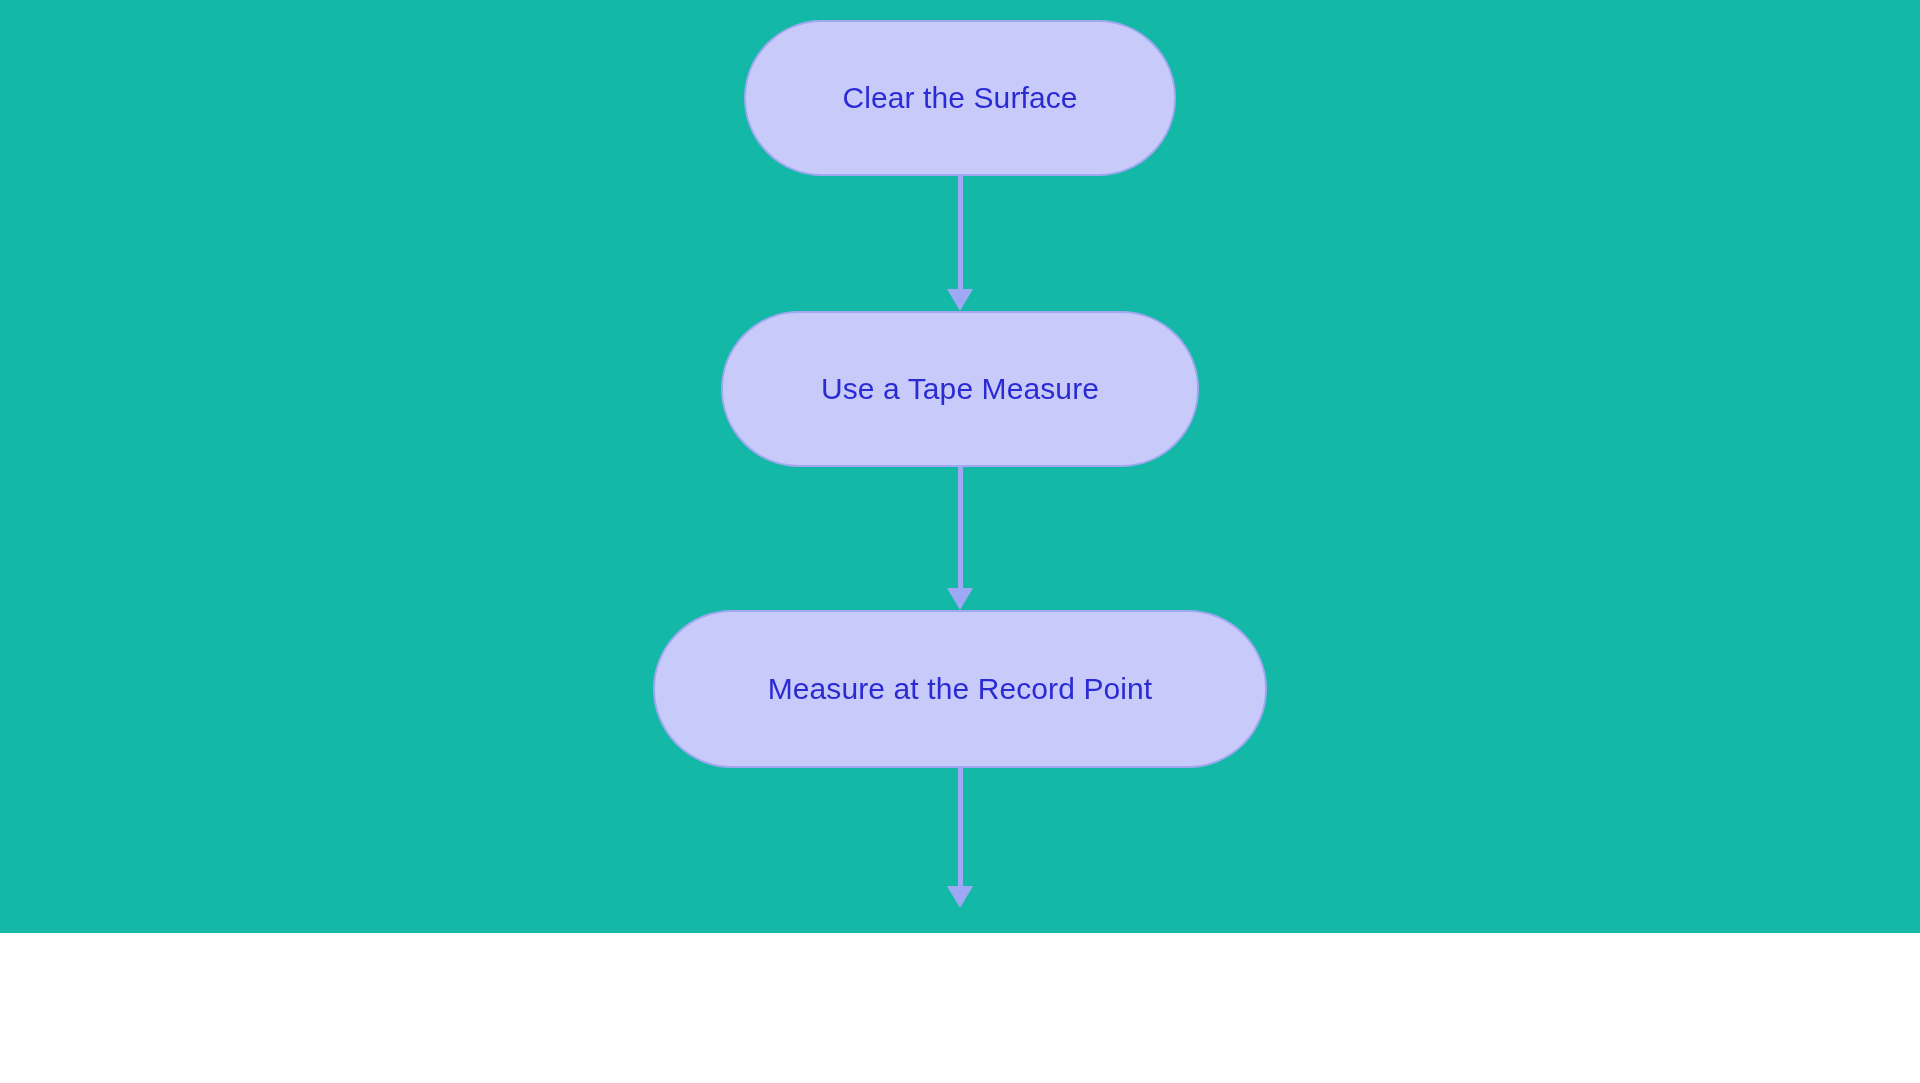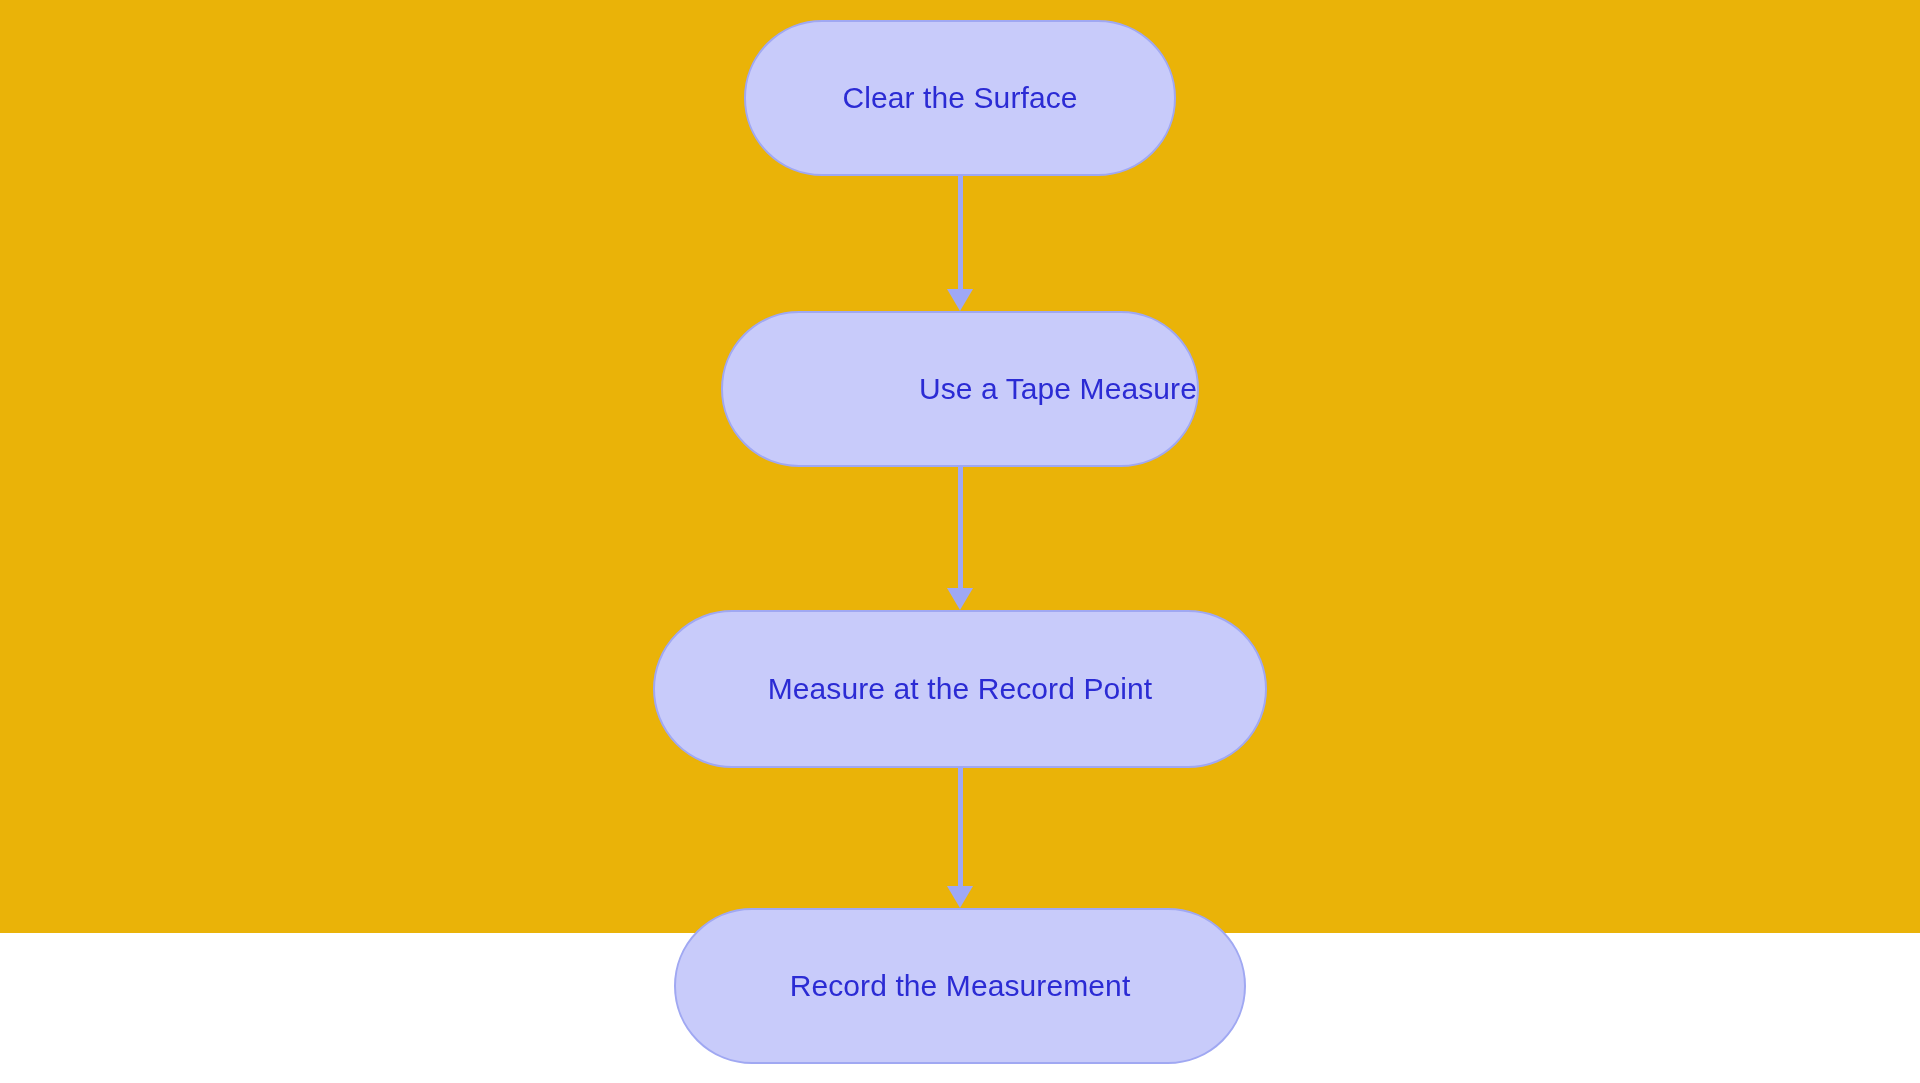--- a/index.html
+++ b/index.html
@@ -11,21 +11,21 @@
     width: 1920px;
     height: 1083px;
     font-family: "Liberation Sans", sans-serif;
     overflow: hidden;
   }
 
   #flowchart {
     position: relative;
     width: 1920px;
     height: 933px;
-    background: #eab308;
+    background: #14b8a6;
   }
 
   .flow-column {
     position: absolute;
     left: 0;
     top: 0;
     width: 1920px;
     height: 1083px;
     display: flex;
     flex-direction: column;
@@ -50,21 +50,21 @@
     line-height: 1;
     text-align: center;
   }
 
   .node-label {
     pointer-events: none;
   }
 
   
   .node-1 { width: 432px; height: 156px; }
-  .node-2 { width: 478px; height: 156px; justify-content: flex-end; }
+  .node-2 { width: 478px; height: 156px; }
   .node-3 { width: 614px; height: 158px; }
   .node-4 { width: 572px; height: 156px; }
 
   
   .connector {
     position: relative;
     width: 26px;
     display: flex;
     flex-direction: column;
     align-items: center;
@@ -119,18 +119,15 @@
 
     <div class="node node-3">
       <span class="node-label">Measure at the Record Point</span>
     </div>
 
     <div class="connector conn-3">
       <div class="stem"></div>
       <div class="arrowhead"></div>
     </div>
 
-    <div class="node node-4">
-      <span class="node-label">Record the Measurement</span>
-    </div>
 
   </div>
 </div>
 
 </body></html>

